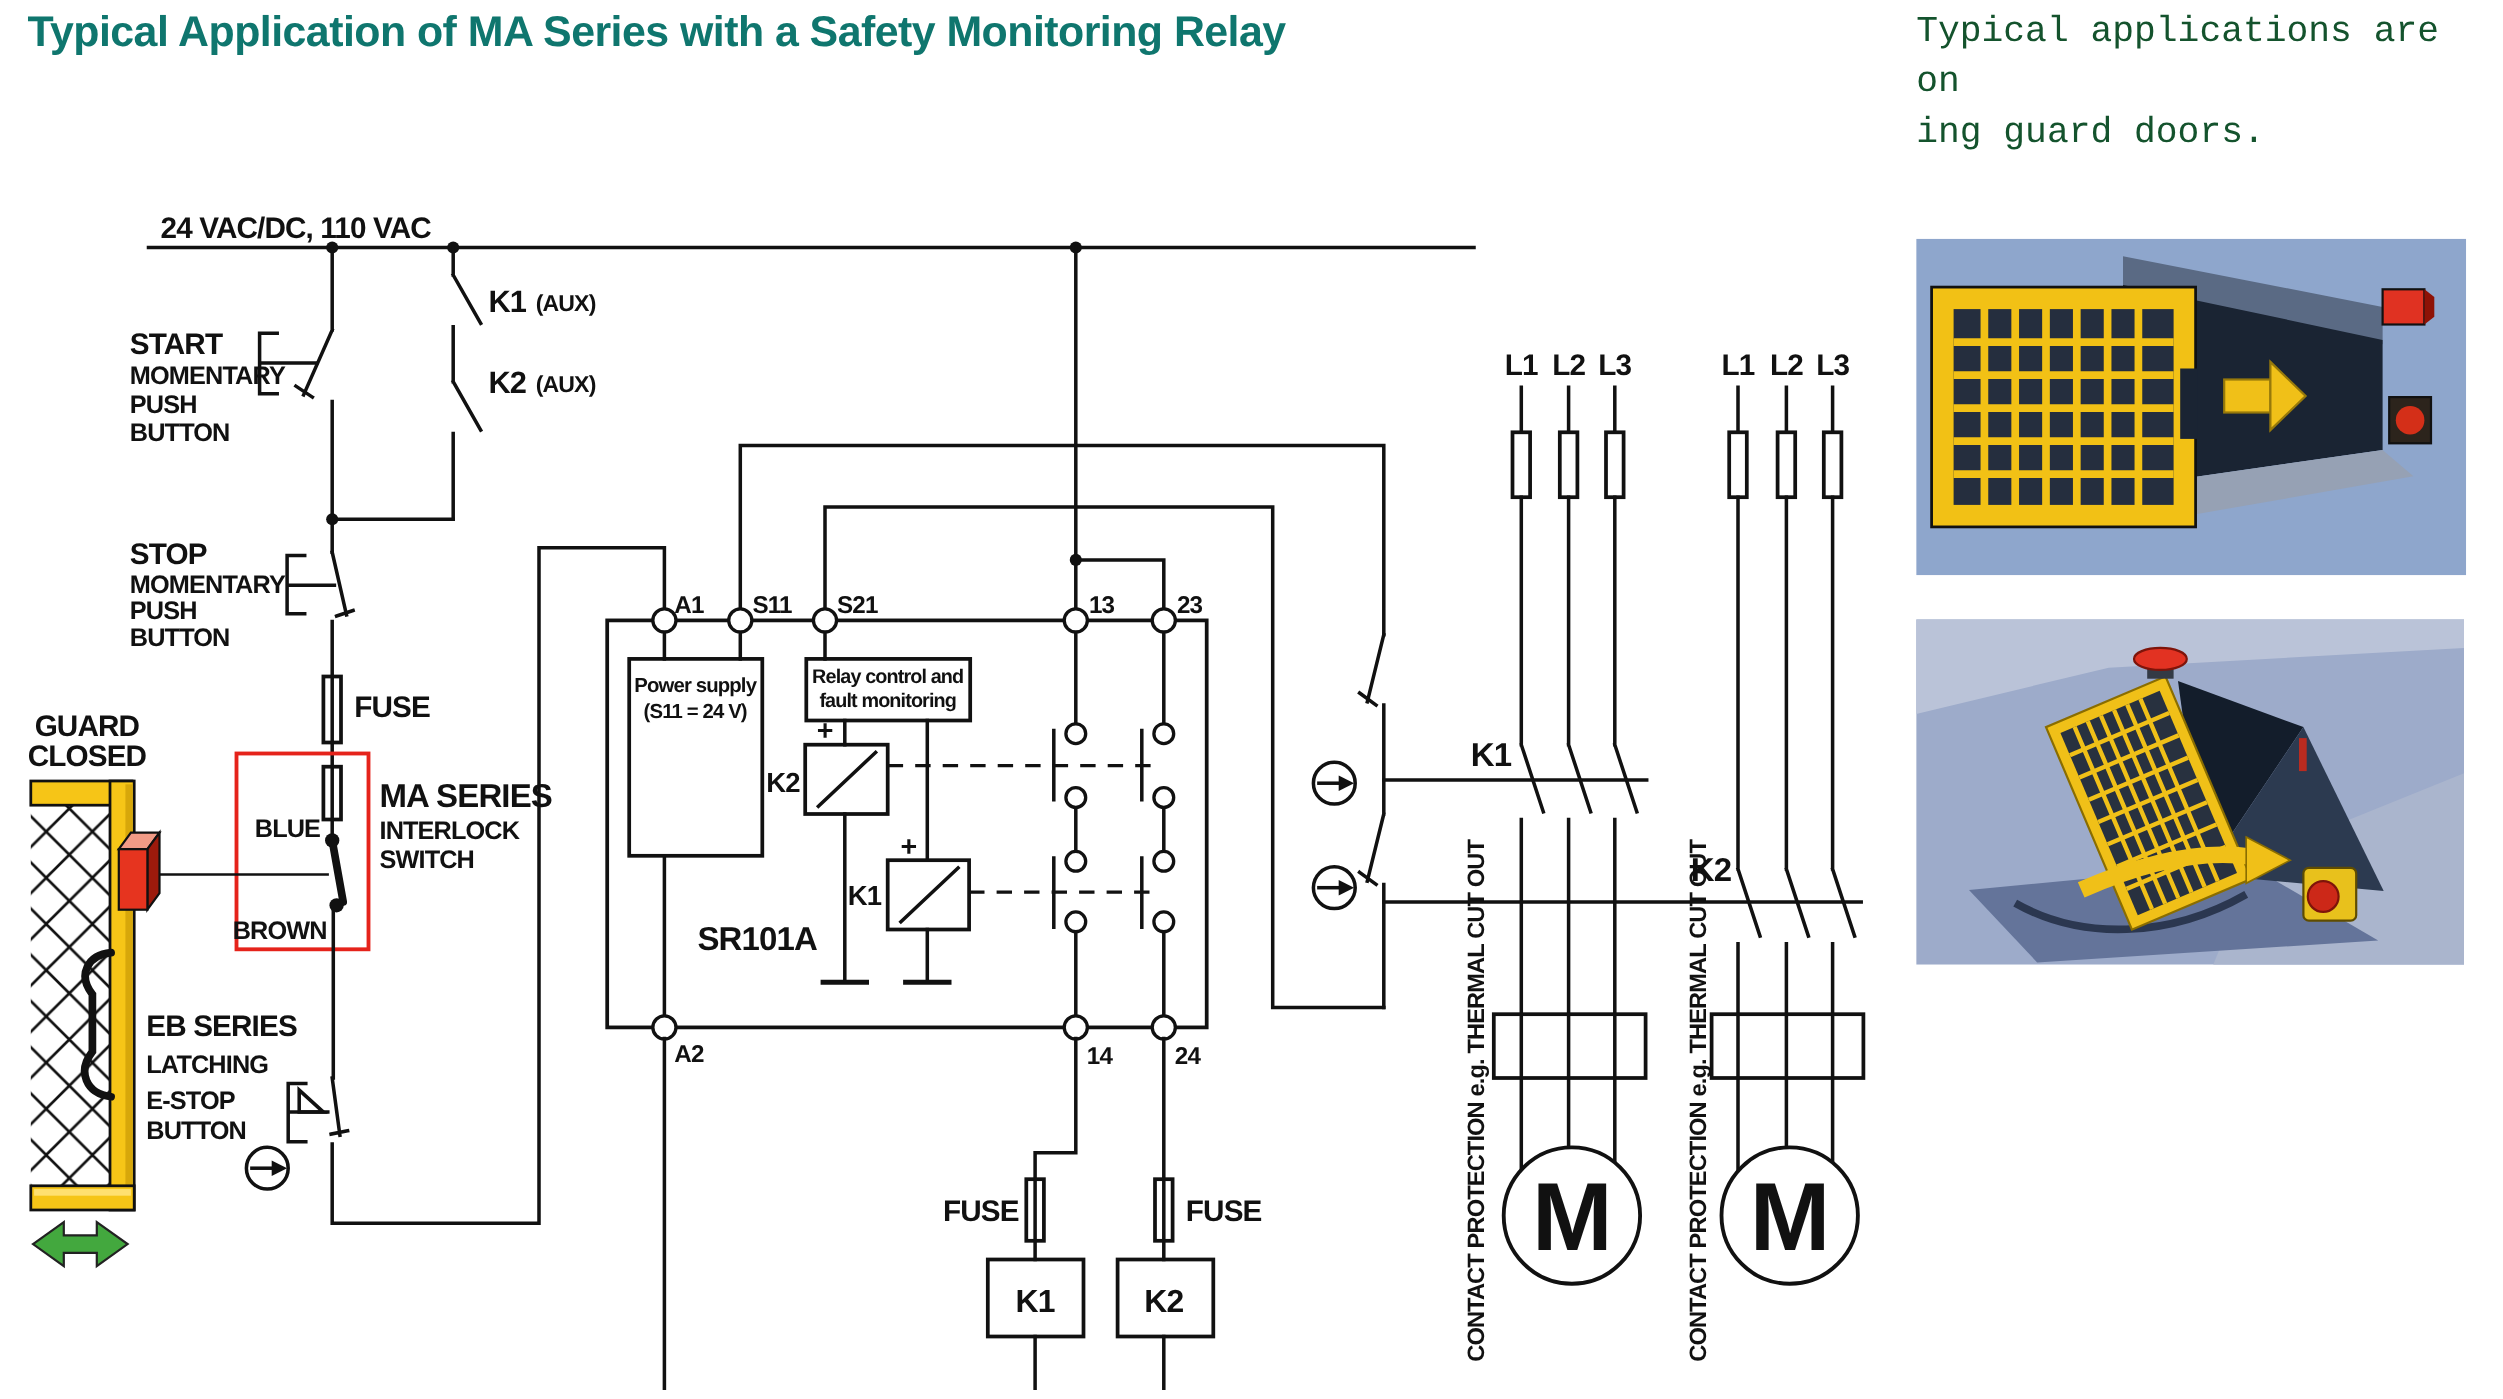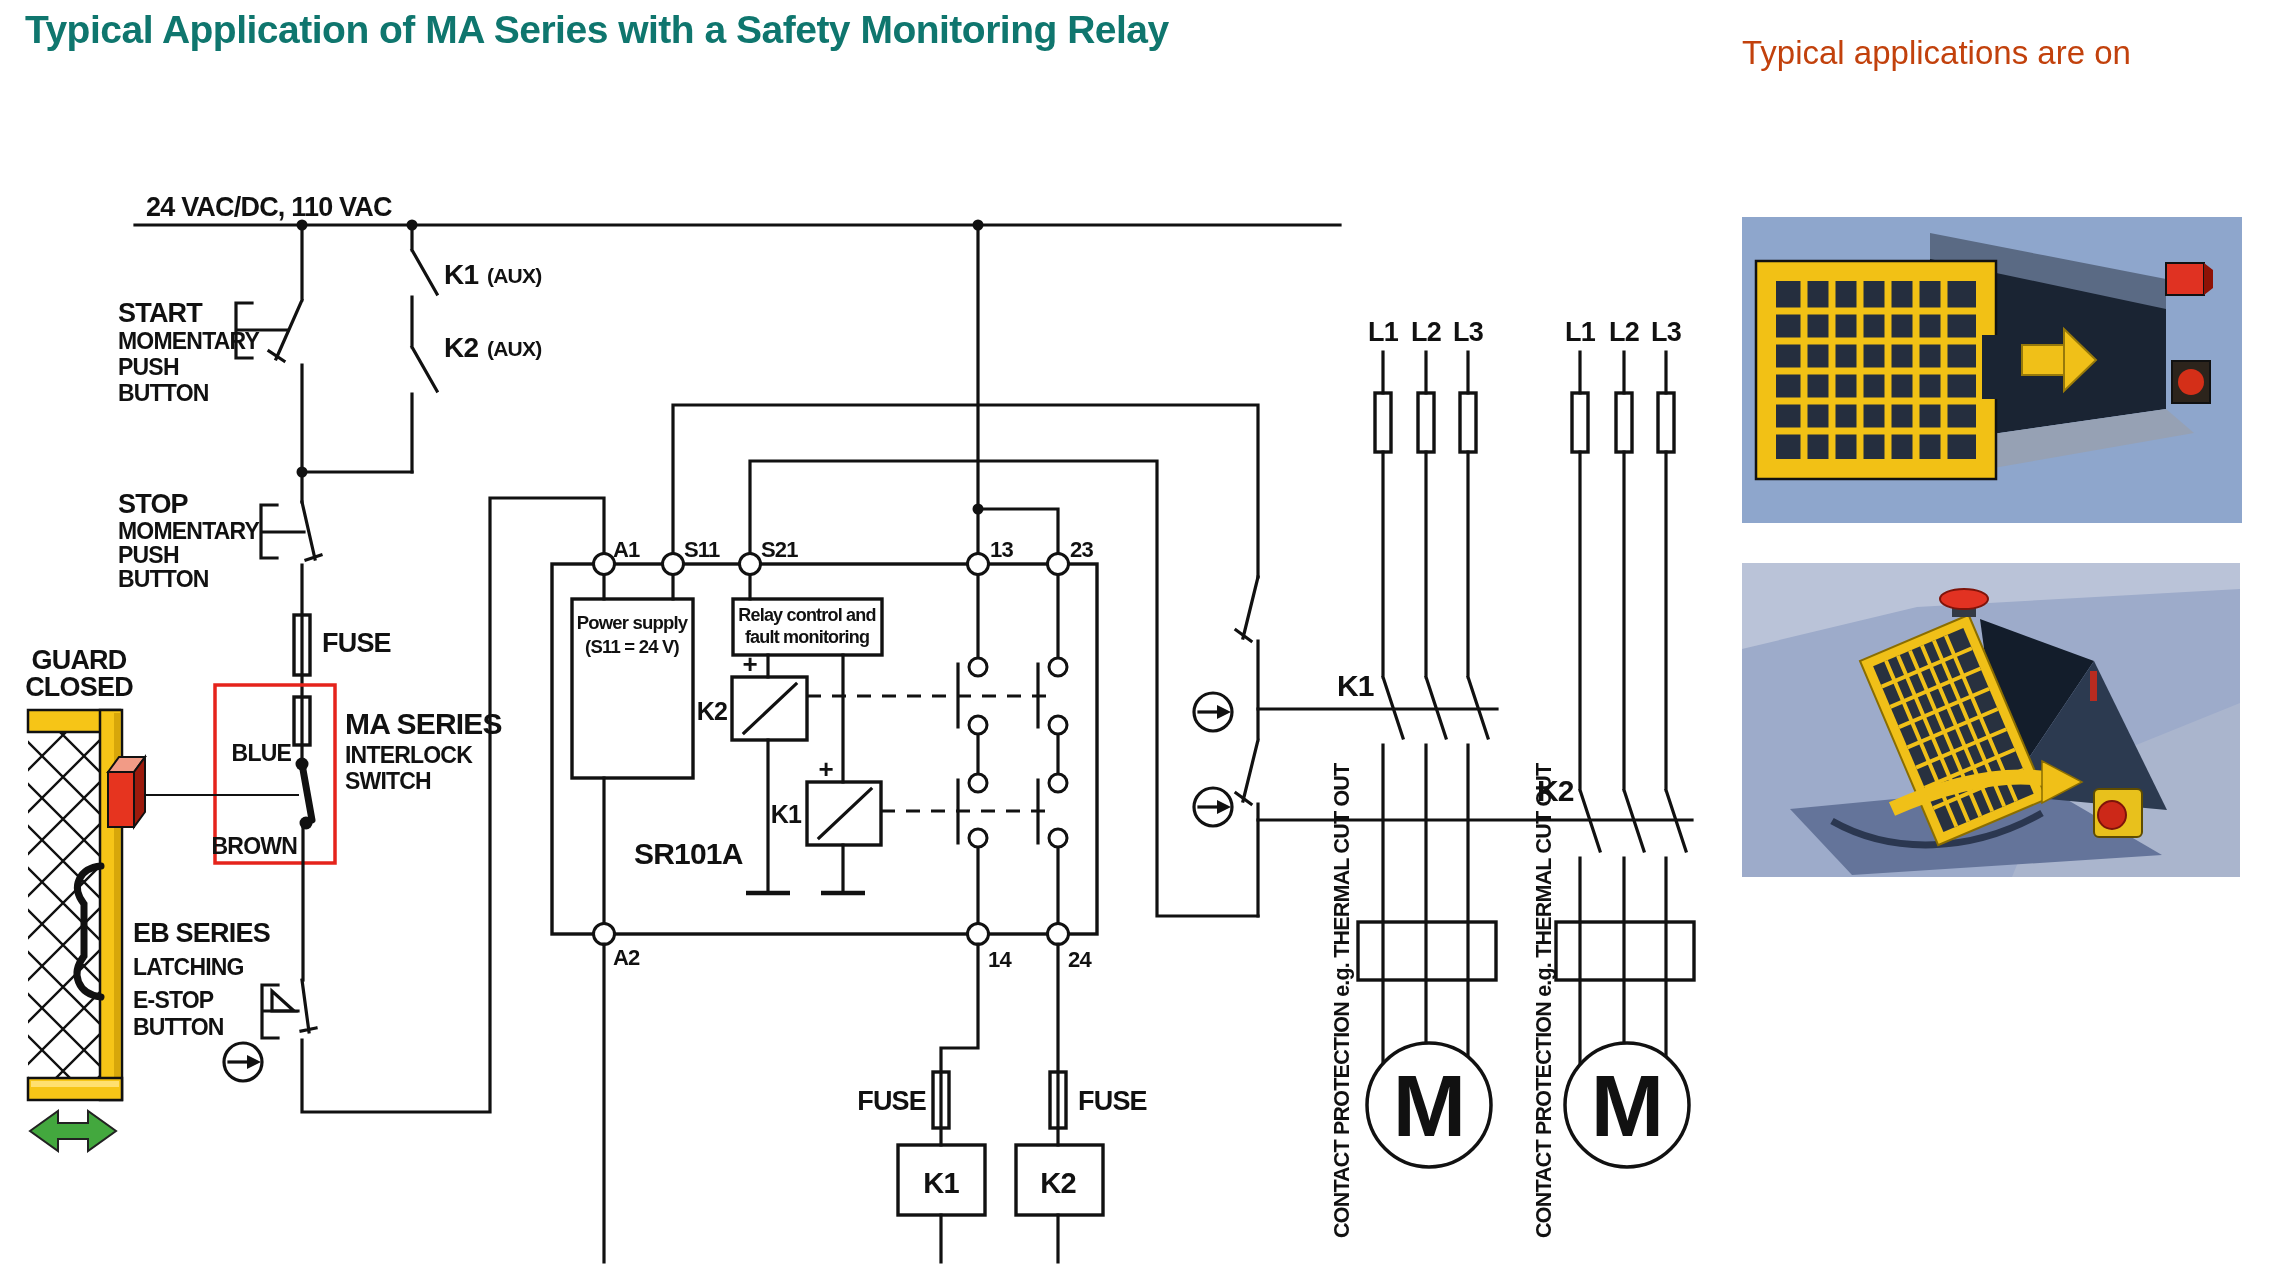--- a/index.html
+++ b/index.html
@@ -1,21 +1,21 @@
 <!DOCTYPE html>
 <html><head>
 <meta charset="utf-8">
 <style>
   html,body{margin:0;padding:0;background:#ffffff;}
   .canvas{position:relative;width:2275px;height:1272px;background:#ffffff;
           font-family:"Liberation Sans",sans-serif;overflow:hidden;}
   .title{position:absolute;left:25px;top:8px;font-size:39px;font-weight:bold;
          letter-spacing:-0.5px;color:#0f766e;white-space:nowrap;}
-  .note{position:absolute;left:1742px;top:30px;width:500px;font-size:33px;
-        line-height:46px;color:#c2410c;font-weight:400;}
+  .note{position:absolute;left:1742px;top:6px;width:500px;font-size:33px;
+        line-height:46px;color:#14532d;font-weight:400;font-family:Liberation Mono, monospace;}
   svg.schem{position:absolute;left:0;top:0;}
   .lbl{font-family:"Liberation Sans",sans-serif;font-weight:bold;fill:#111;letter-spacing:-0.8px;}
   .s18{font-size:18px}.s19{font-size:18.5px}.s21{font-size:21px}.s22{font-size:22px}
   .s23{font-size:23px}.s25{font-size:25px}.s26{font-size:26px}.s27{font-size:27px}
   .s28{font-size:28px}.s29{font-size:29px}.s30{font-size:30px}
   .s88{font-size:88px}
   .mid{text-anchor:middle}.end{text-anchor:end}
   .w{stroke:#111;stroke-width:3.2;fill:none;stroke-linecap:square;}
   .w2{stroke:#111;stroke-width:2.2;fill:none;}
   .thick{stroke:#111;stroke-width:7;fill:none;stroke-linecap:round;}
@@ -28,20 +28,21 @@
 </style>
 </head>
 <body>
 
 <div class="canvas">
 
   <div class="title">Typical Application of MA Series with a Safety Monitoring Relay</div>
 
   <div class="note">
     <div>Typical applications are on</div>
+    <div>ing guard doors.</div>
   </div>
 
   <svg class="schem" width="2275" height="1272" viewBox="0 0 2275 1272">
 
     <defs>
       <pattern id="mesh" width="42" height="42" patternUnits="userSpaceOnUse">
         <path d="M0,42 L42,0 M0,0 L42,42" stroke="#111" stroke-width="2.4" fill="none"></path>
       </pattern>
       <clipPath id="p1clip">
           <rect x="0" y="0" width="500" height="306"></rect>

